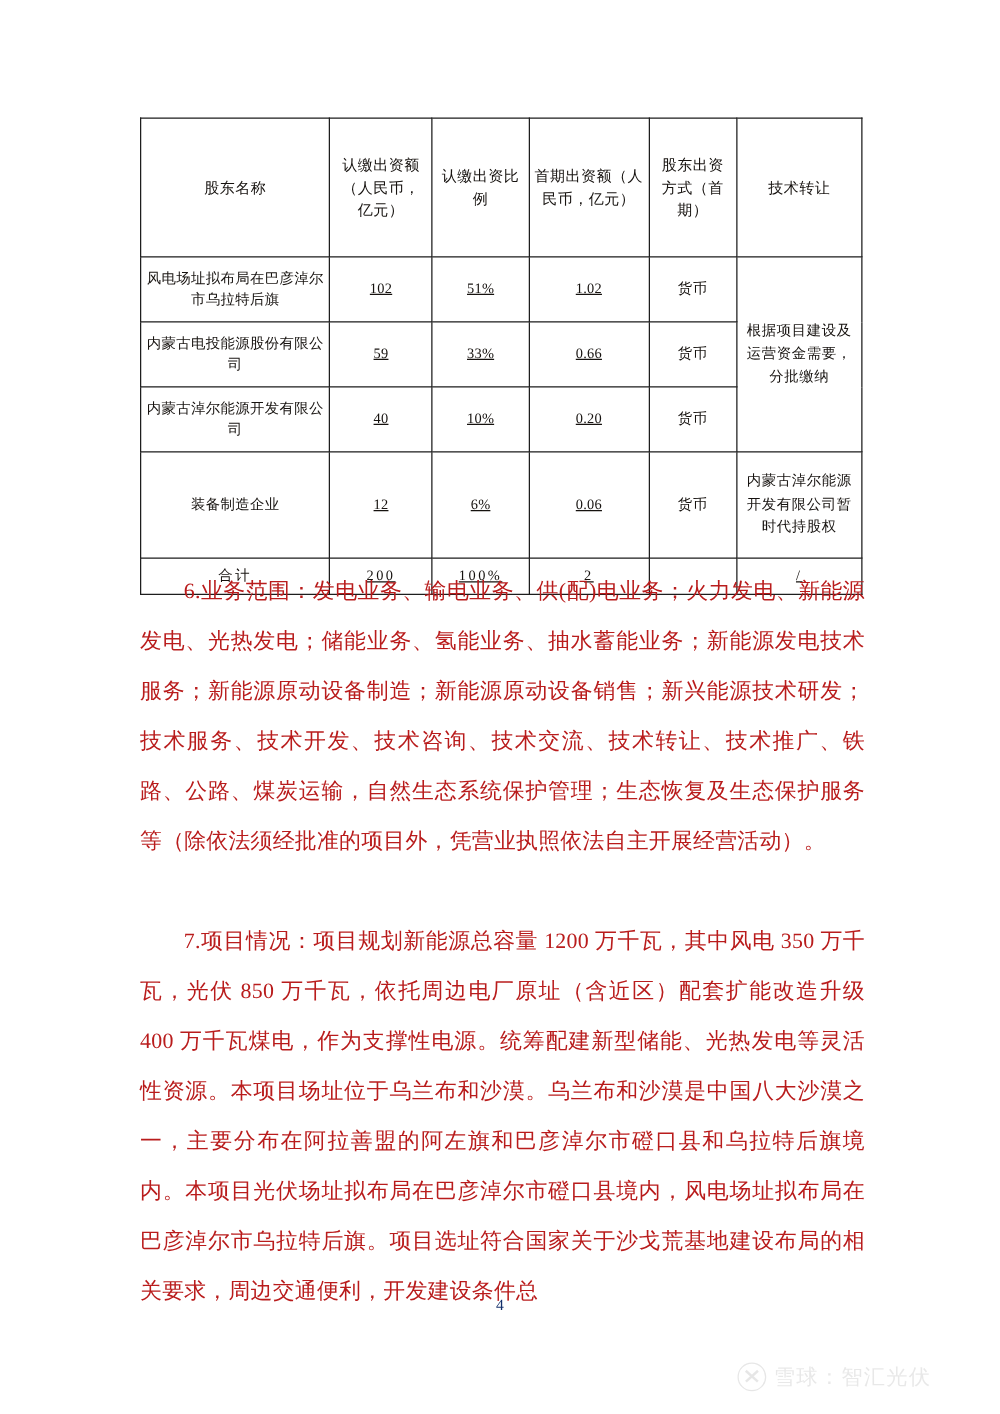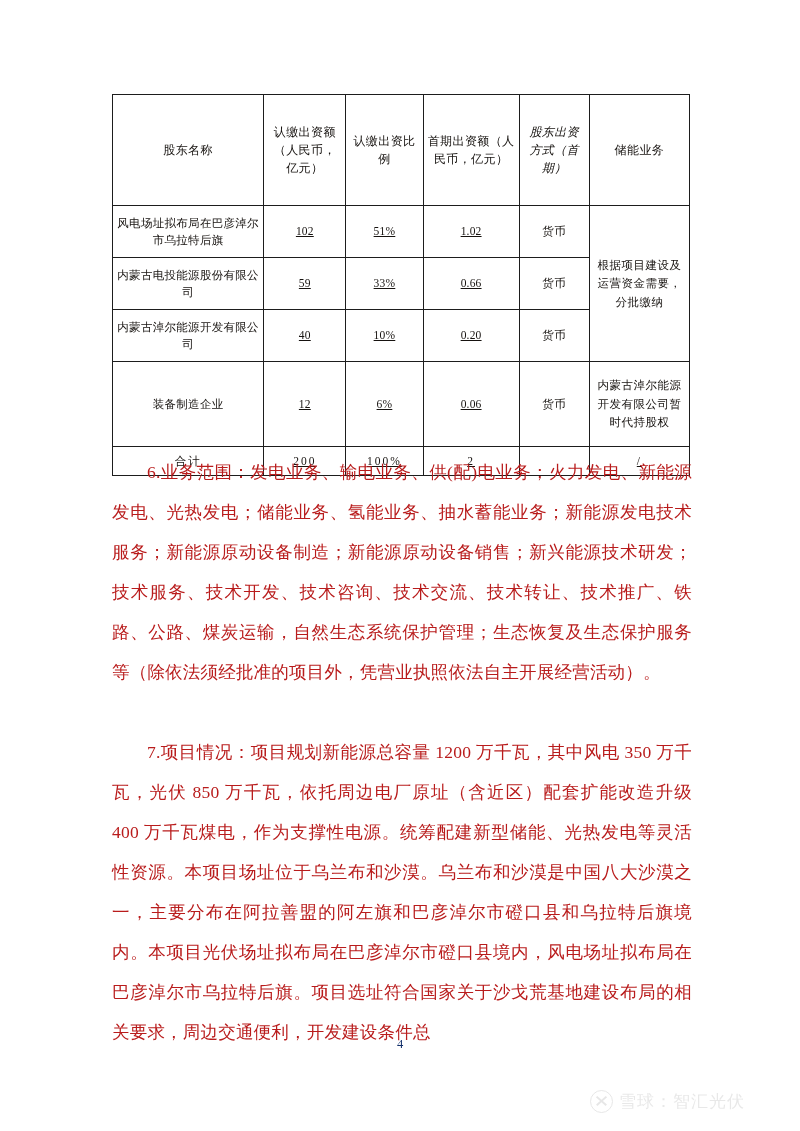--- a/index.html
+++ b/index.html
@@ -53,21 +53,21 @@
     line-height: 1.5;
   }
   .col-name  { width: 151px; }
   .col-amt   { width: 82px;  }
   .col-pct   { width: 77px;  }
   .col-first { width: 96px;  }
   .col-way   { width: 70px;  }
   .col-time  { width: 100px; }
 
   .th-name   { letter-spacing: 2px; margin-left: 32px; }
-  .th-way    { letter-spacing: 2.5px; line-height: 1.45; font-style: italic; }
+  .th-way    { letter-spacing: 2.5px; line-height: 1.45; }
   .th-time   { letter-spacing: 2px; }
 
   .cell-name { letter-spacing: 0.3px; }
   .cell-num  { font-family: "Liberation Serif", serif; letter-spacing: 0.2px; text-decoration: underline; }
   .cell-way  { letter-spacing: 0.5px; }
   .cell-time { letter-spacing: 0.5px; line-height: 1.6; padding-left: 6px; padding-right: 6px;}
   .row-equip td { height: 78px; }
   .row-total td { height: 22px; letter-spacing: 2px; }
   .row-reg  td  { height: 45px; }
   .row-head th  { height: 104px; }
@@ -162,21 +162,21 @@
           <col class="col-way">
           <col class="col-time">
       </colgroup>
       <thead>
         <tr class="row-head">
           <th class="th-name">股东名称</th>
           <th>认缴出资额（人民币，亿元）</th>
           <th>认缴出资比例</th>
           <th>首期出资额（人民币，亿元）</th>
           <th class="th-way">股东出资方式（首期）</th>
-          <th class="th-time">储能业务</th>
+          <th class="th-time">技术转让</th>
         </tr>
       </thead>
       <tbody>
         <tr class="row-reg">
           <td class="cell-name">风电场址拟布局在巴彦淖尔市乌拉特后旗</td>
           <td class="cell-num">102</td>
           <td class="cell-num">51%</td>
           <td class="cell-num">1.02</td>
           <td class="cell-way">货币</td>
           <td class="cell-time" rowspan="3">根据项目建设及运营资金需要，分批缴纳</td>

